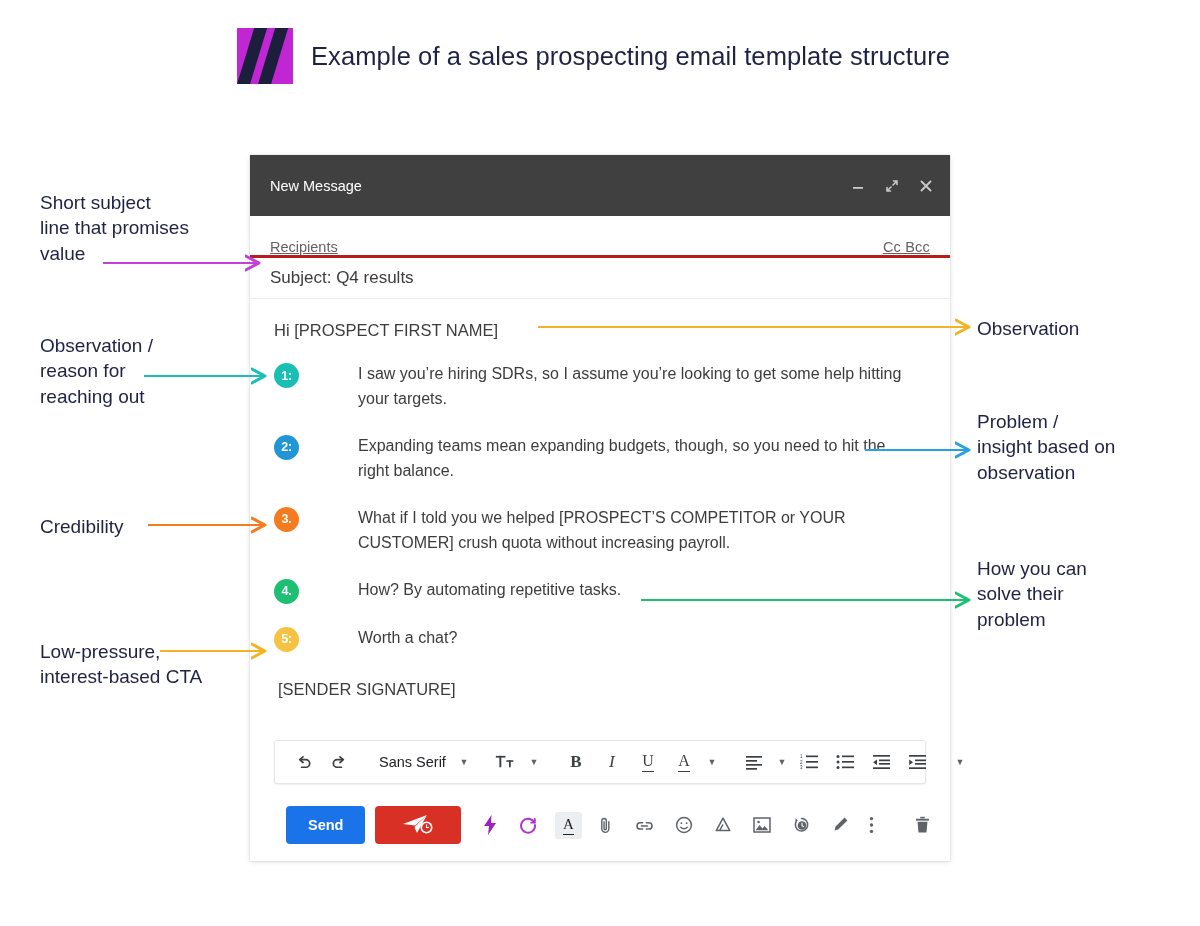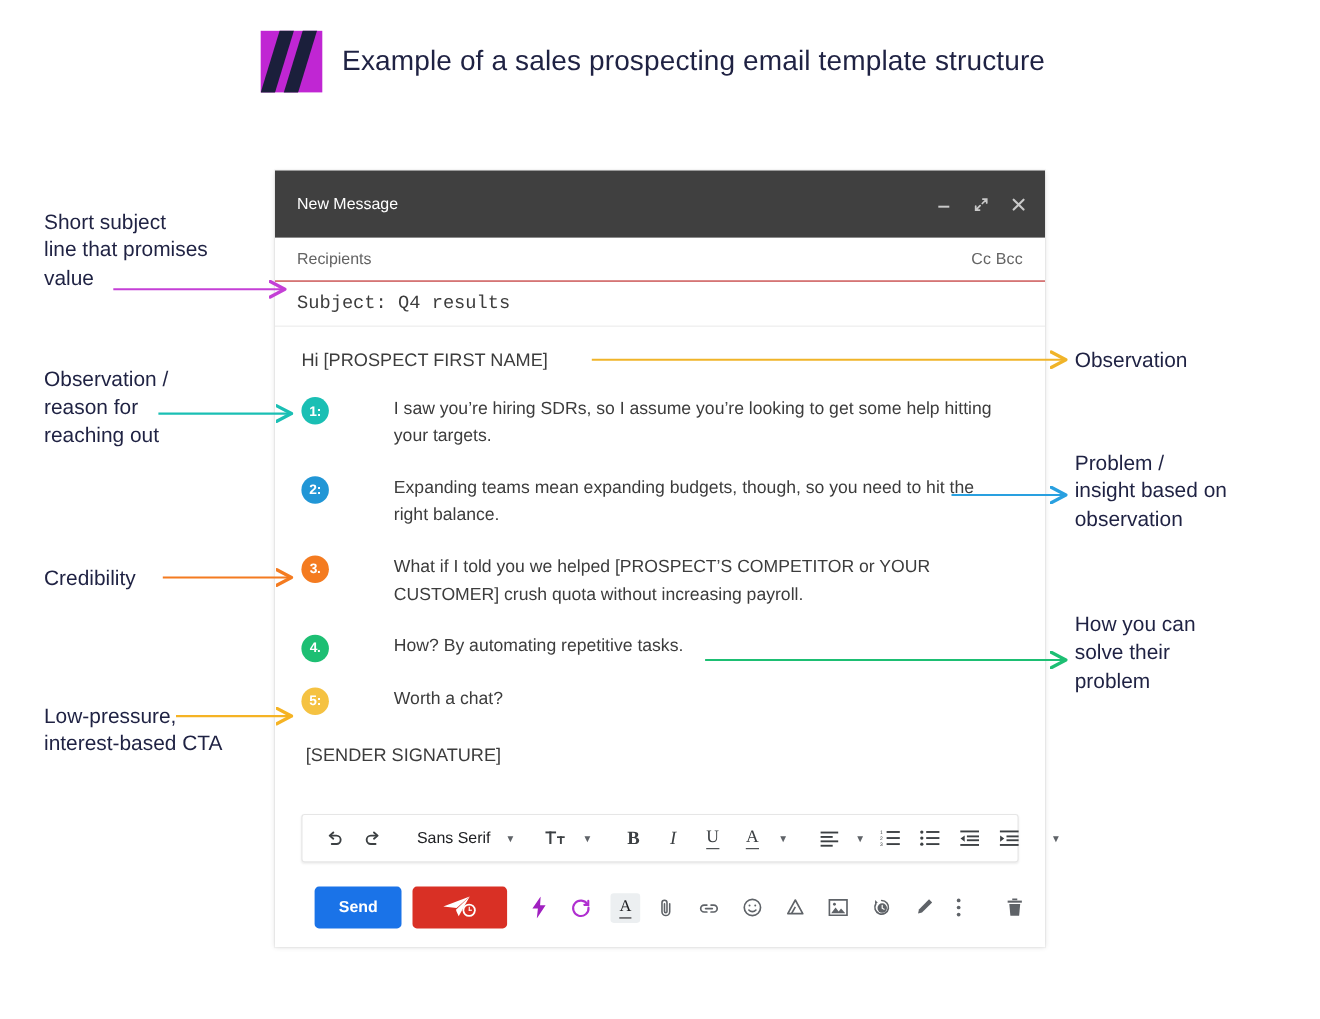--- a/index.html
+++ b/index.html
@@ -25,29 +25,29 @@
   }
   .email-head{
     height:61px;background:#404040;display:flex;align-items:center;
     padding:0 16px 0 20px;color:#fff;
   }
   .email-head .htitle{font-size:14.5px;flex:1;}
   .wc{display:flex;align-items:center;gap:18px;}
   .wc span{display:inline-flex;align-items:center;justify-content:center;cursor:pointer;opacity:.9;}
 
   .recip-row{
-    height:39px;display:flex;align-items:center;padding:0 20px;
-    border-bottom:1px solid #b91c1c;color:#636363;font-size:14.5px;
+    height:39px;display:flex;align-items:flex-end;padding:0 20px;
+    border-bottom:3px solid #b91c1c;color:#636363;font-size:14.5px;text-decoration:underline;
   }
   .recip-row .lbl{flex:1;}
   .recip-row .ccbcc{font-size:14.5px;color:#636363;letter-spacing:.2px;}
 
   .subject-row{
     height:40px;display:flex;align-items:center;padding:0 20px;
-    border-bottom:1px solid #ececec;color:#3c3c3c;font-size:17px;font-family:Liberation Mono, monospace;
+    border-bottom:1px solid #ececec;color:#3c3c3c;font-size:17px;
   }
 
   .body-area{padding:22px 20px 0 24px;}
   .greeting{font-size:16.5px;color:#3c3c3c;margin-bottom:22px;}
 
   .bullet{display:flex;gap:11px;margin-bottom:22px;align-items:flex-start;}
   .num{
     width:25px;height:25px;border-radius:50%;flex:none;margin-top:1px;
     display:flex;align-items:center;justify-content:center;
     color:#fff;font-size:12.5px;font-weight:700;letter-spacing:-.3px;

